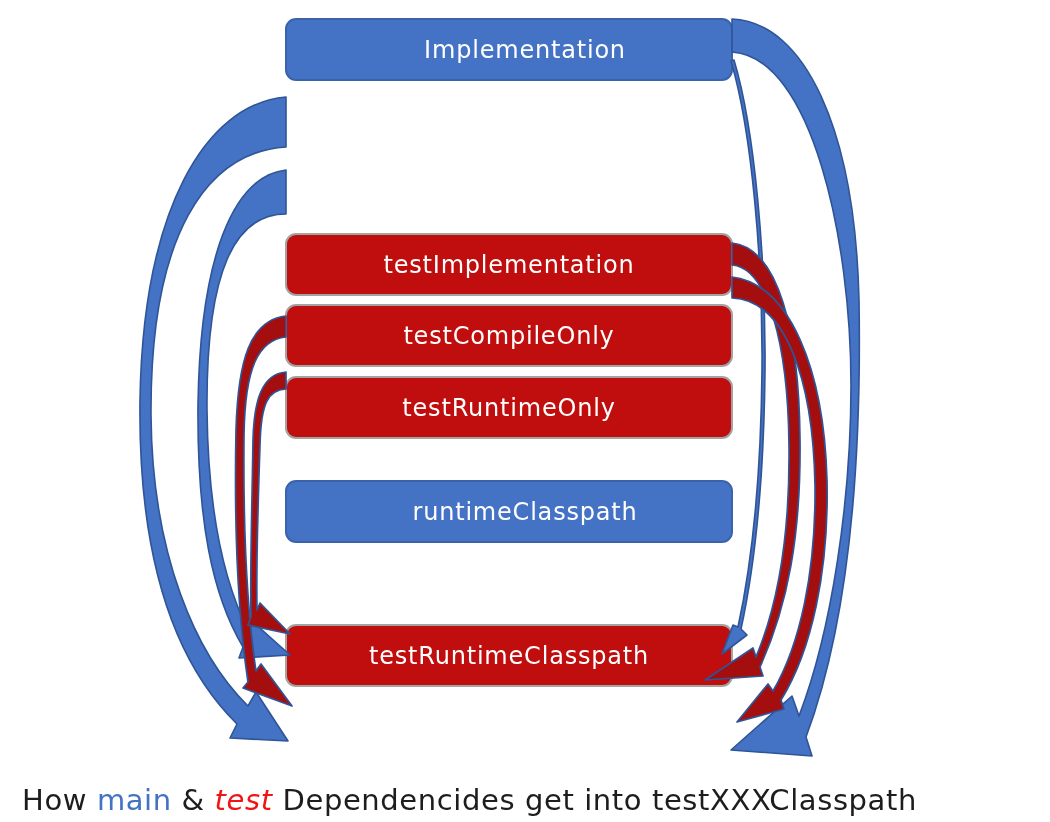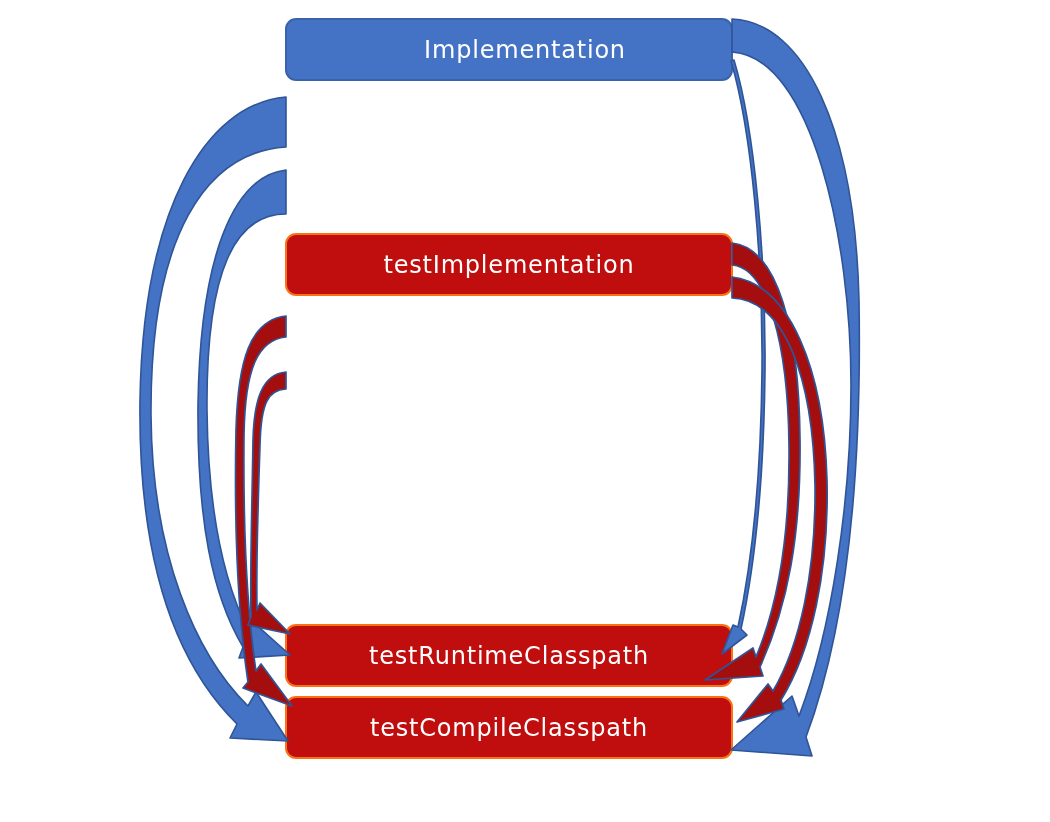--- a/index.html
+++ b/index.html
@@ -2,45 +2,51 @@
 <html><head>
 <meta charset="utf-8">
 <style>
   html,body{margin:0;padding:0;background:#ffffff;}
   #stage{position:relative;width:1050px;height:822px;background:#ffffff;overflow:hidden;
          font-family:"DejaVu Sans","Liberation Sans",sans-serif;}
   .node{position:absolute;left:285px;width:448px;height:63px;border-radius:11px;
         display:flex;align-items:center;justify-content:center;
         color:#ffffff;font-size:24px;letter-spacing:0.8px;z-index:2;box-sizing:border-box;}
   .node.main{background:#4472C4;border:2px solid #3A63AC;padding-left:32px;}
-  .node.test{background:#C00D0D;border:2px solid #f97316;}
+  .node.test{background:#C00D0D;border:2px solid #a3a3a3;}
   #arrows{position:absolute;left:0;top:0;z-index:3;pointer-events:none;}
   .arrow-blue{fill:#4472C4;stroke:#2F5597;stroke-width:1.6;stroke-linejoin:round;}
   .arrow-red{fill:#A50E0E;stroke:#2F5597;stroke-width:1.7;stroke-linejoin:round;}
   #caption{position:absolute;left:22px;top:783px;width:1020px;z-index:1;
            font-size:29px;color:#1d1d1d;letter-spacing:0.6px;white-space:nowrap;}
   .cap-main{color:#4472C4;}
   .cap-test{color:#F01414;font-style:italic;}
 </style>
 </head>
 <body>
 
 <div id="stage">
 
   <div class="node main" style="top:18px">
       <span>Implementation</span>
     </div>
   <div class="node test" style="top:233px">
       <span>testImplementation</span>
     </div>
+  <div class="node test" style="top:304px">
+      <span>testCompileOnly</span>
+    </div>
+  <div class="node test" style="top:376px">
+      <span>testRuntimeOnly</span>
+    </div>
+  <div class="node main" style="top:480px">
+      <span>runtimeClasspath</span>
+    </div>
   <div class="node test" style="top:624px">
       <span>testRuntimeClasspath</span>
-    </div>
-  <div class="node test" style="top:696px">
-      <span>testCompileClasspath</span>
     </div>
 
   <svg id="arrows" width="1050" height="822" viewBox="0 0 1050 822">
 
     <path class="arrow-blue" d="M 286,97
          C 205,104 143,210 140,400
          C 138,555 172,660 237,724
          L 230,738 L 288,741 L 256,692 L 248,706
          C 196,655 152,555 151,415
          C 150,235 206,152 286,147 Z"></path>
@@ -88,14 +94,17 @@
          C 788,345 768,268 732,265 Z"></path>
 
     <path class="arrow-red" d="M 732,277
          C 790,284 824,370 827,480
          C 829,570 812,650 781,700
          L 784,709 L 737,722 L 768,684 L 773,691
          C 800,645 816,572 815,485
          C 813,378 785,300 732,298 Z"></path>
   </svg>
 
+  <div id="caption">
+    <span>How </span><span class="cap-main">main</span><span> &amp; </span><span class="cap-test">test</span><span> Dependencides get into testXXXClasspath</span>
+  </div>
 
 </div>
 
 </body></html>

